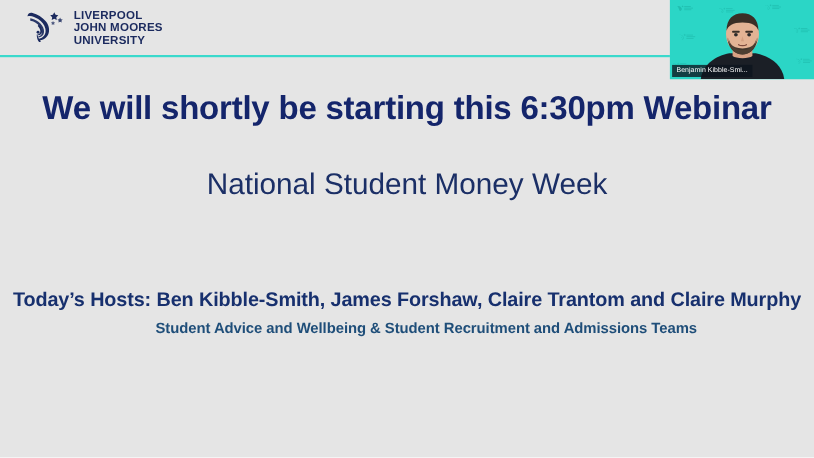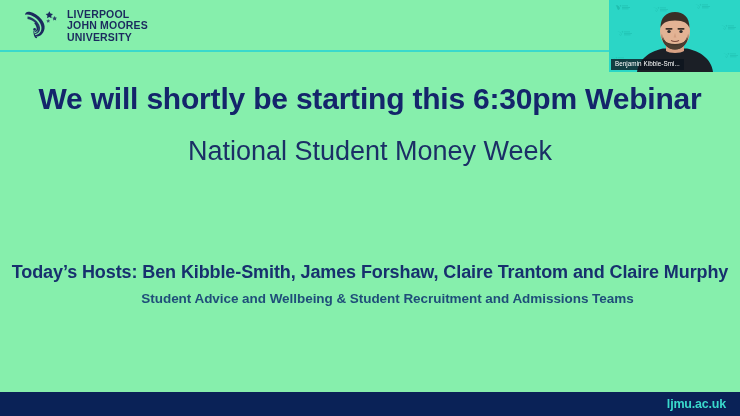--- a/index.html
+++ b/index.html
@@ -12,21 +12,21 @@
     height: 416px;
     position: relative;
     overflow: hidden;
     font-family: "Liberation Sans", sans-serif;
     -webkit-font-smoothing: antialiased;
   }
 
   .slide {
     position: absolute;
     inset: 0;
-    background: #86efac;
+    background: #e5e5e5;
   }
 
   
   .logo {
     position: absolute;
     left: 21px;
     top: 9px;
     display: flex;
     align-items: center;
     gap: 6px;
@@ -123,21 +123,21 @@
     font-size: 30px;
     color: #14256b;
     letter-spacing: -0.2px;
     line-height: 1.1;
   }
 
   .subtitle {
     position: absolute;
     left: 0;
     right: 0;
-    top: 134px;
+    top: 150px;
     text-align: center;
     font-family: "Liberation Sans", sans-serif;
     font-weight: normal;
     font-size: 27px;
     color: #1b2f66;
     line-height: 1.28;
   }
   .subtitle div { white-space: nowrap; }
 
   .hosts {
@@ -340,17 +340,14 @@
   <div class="headline">We will shortly be starting this 6:30pm Webinar</div>
 
   <div class="subtitle">
     <div>National Student Money Week</div>
   </div>
 
   <div class="hosts">Today’s Hosts: Ben Kibble-Smith, James Forshaw, Claire Trantom and Claire Murphy</div>
 
   <div class="teams">Student Advice and Wellbeing &amp; Student Recruitment and Admissions Teams</div>
 
-  <div class="footer">
-    <span class="footer-url">ljmu.ac.uk</span>
-  </div>
 
 </div>
 
 </body></html>

